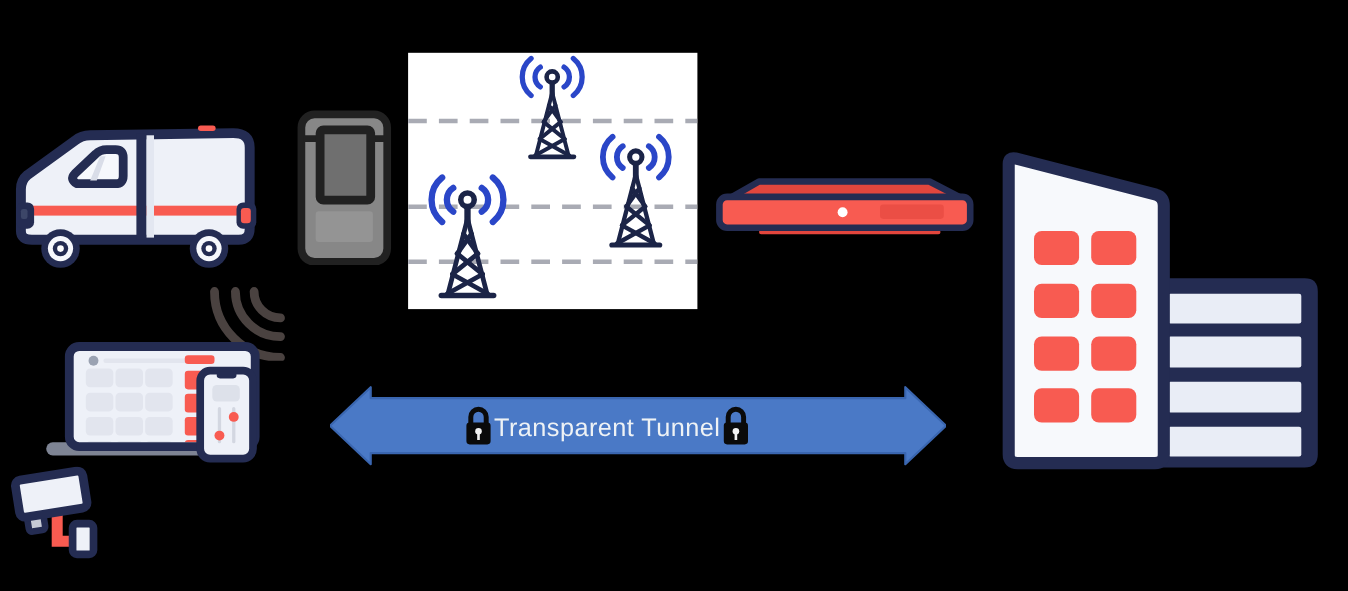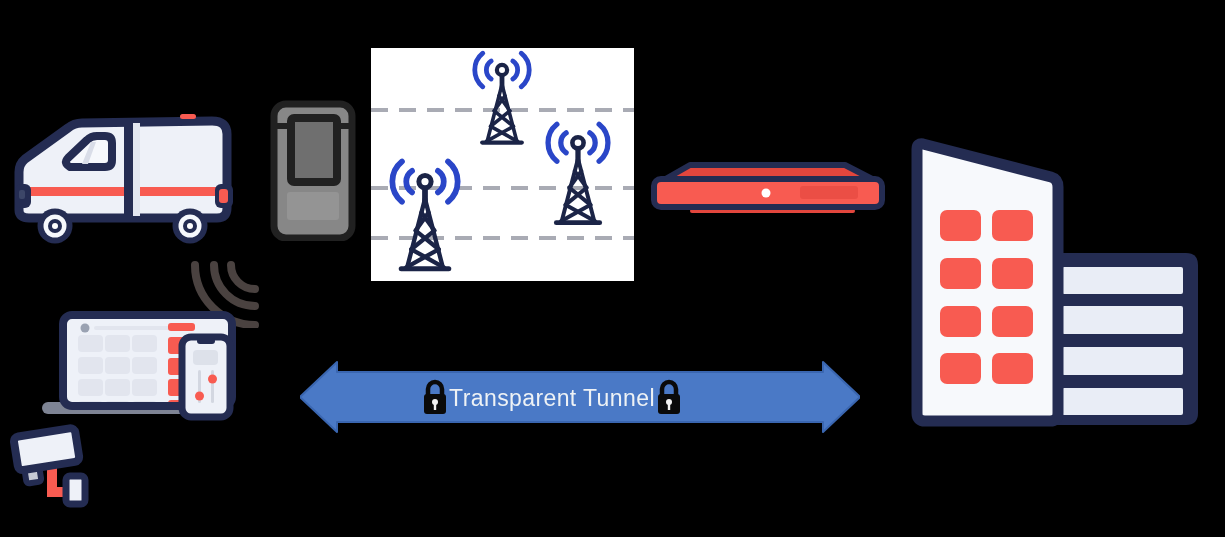--- a/index.html
+++ b/index.html
@@ -176,21 +176,21 @@
 
   <svg class="abs" style="left:8px;top:424px" width="96" height="108" viewBox="0 0 96 108">
     <path d="M44 44 L44 68 L66 68" fill="none" stroke="var(--coral)" stroke-width="10"></path>
     <rect x="58" y="52" width="19" height="28" rx="4" class="f-soft s-navy" stroke-width="7"></rect>
     <g transform="rotate(-9 40 28)">
       <rect x="14" y="42" width="15" height="14" rx="3" fill="#c6cad5" class="s-navy" stroke-width="6"></rect>
       <rect x="8" y="8" width="62" height="34" rx="5" class="f-soft s-navy" stroke-width="8"></rect>
     </g>
   </svg>
 
-  <div class="abs" style="left:300px;top:359px;width:560px;height:78px">
+  <div class="abs" style="left:300px;top:349px;width:560px;height:78px">
     <svg width="560" height="78" viewBox="0 0 560 78">
       <polygon points="0,38 37,3 37,13 523,13 523,3 560,38 523,73 523,63 37,63 37,73" style="fill:var(--arrow-blue);stroke:var(--arrow-blue-edge)" stroke-width="2" stroke-linejoin="round"></polygon>
     </svg>
     <svg class="abs" style="left:122px;top:18px" width="26" height="40" viewBox="0 0 26 38">
       <path d="M6 17 V11 A7 7 0 0 1 20 11 V17" fill="none" style="stroke:var(--lock-black)" stroke-width="4.5"></path>
       <rect x="2" y="16" width="22" height="20" rx="3" style="fill:var(--lock-black)"></rect>
       <circle cx="13" cy="24" r="3" fill="#f2f2f2"></circle>
         <rect x="11.8" y="26" width="2.4" height="6" fill="#f2f2f2"></rect>
     </svg>
     <svg class="abs" style="left:356px;top:18px" width="26" height="40" viewBox="0 0 26 38">

